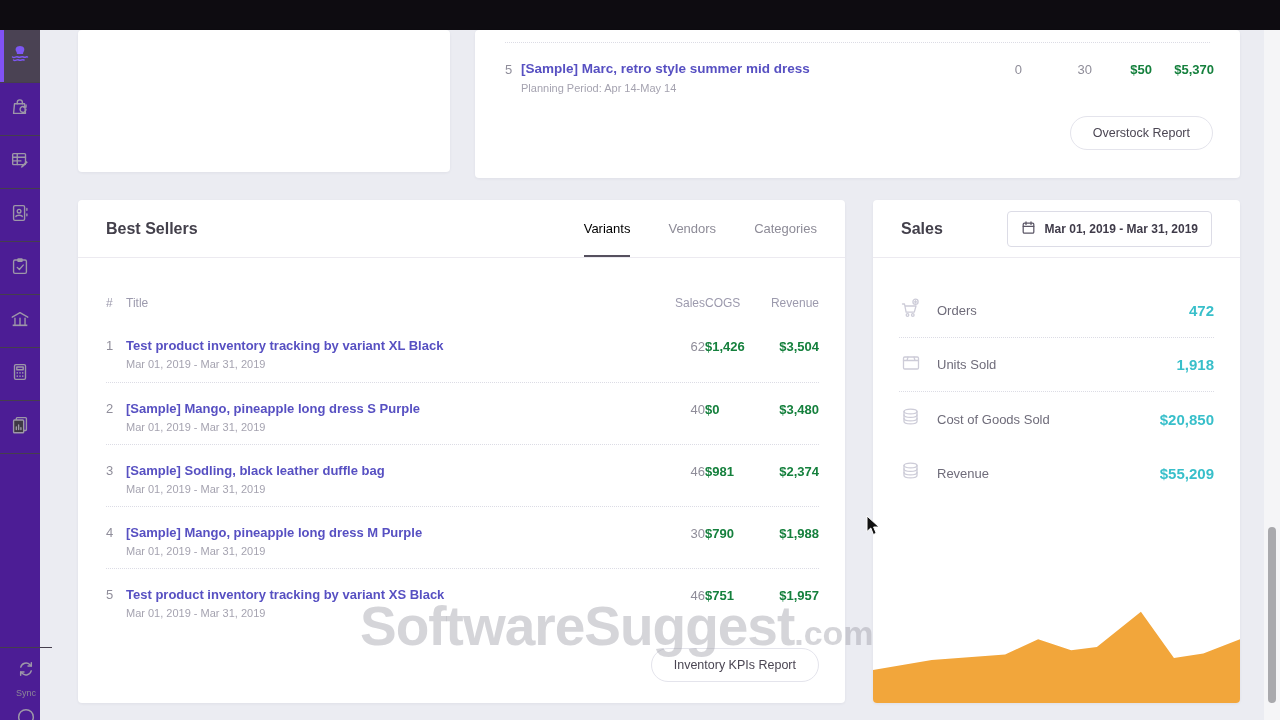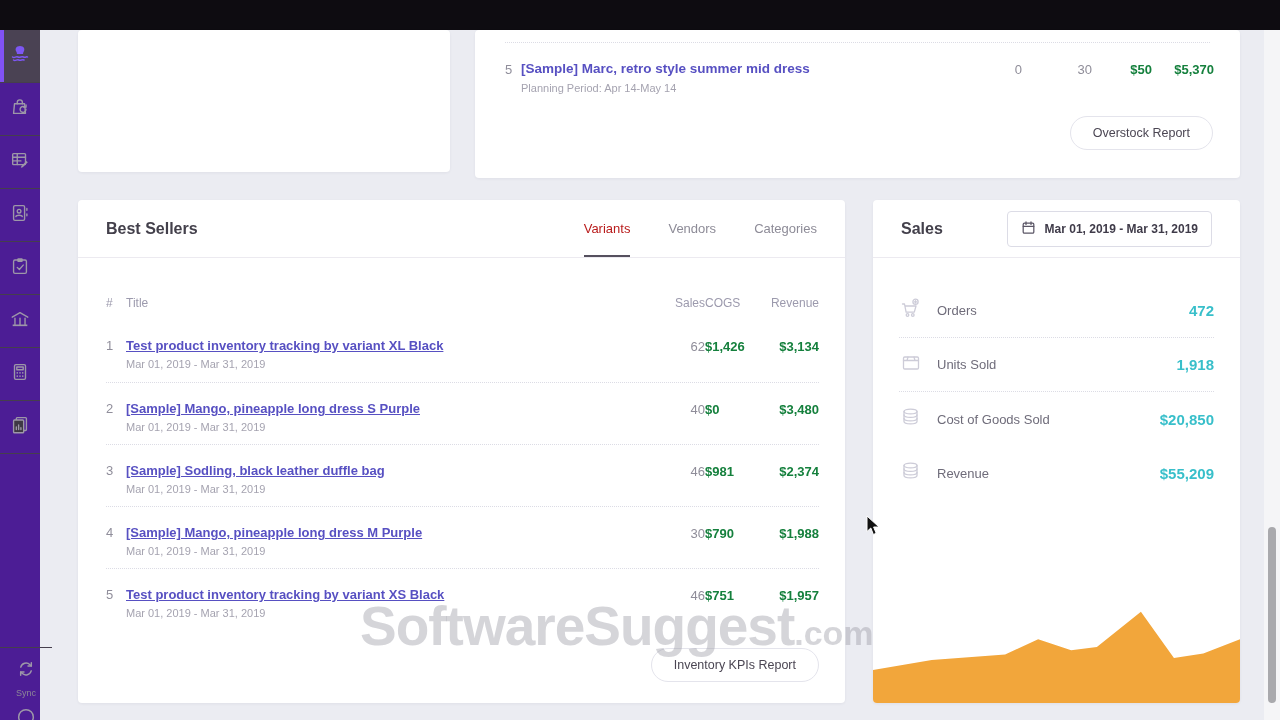--- a/index.html
+++ b/index.html
@@ -57,35 +57,35 @@
   .ovs-btnrow { text-align:right; margin:22px 27px 0 0; }
 
   
   .panel-head {
     height:58px; display:flex; align-items:center; justify-content:space-between;
     padding:0 28px; border-bottom:1px solid #eceaf0;
   }
   .panel-title { font-size:16px; font-weight:600; color:#43404b; }
   .tabs { display:flex; gap:38px; height:100%; align-items:center; }
   .tab { font-size:13px; color:#8d8b97; cursor:pointer; position:relative; height:100%; display:flex; align-items:center; }
-  .tab.active { color:#b91c1c; }
+  .tab.active { color:#000000; }
   .tab.active::after { content:""; position:absolute; left:0; right:0; bottom:0; height:2px; background:#55505e; }
 
   .bs-colhead {
     height:62px; display:flex; align-items:flex-end; padding:0 26px 10px 28px;
     font-size:12px; color:#9c9aad;
   }
   .bs-rank-col { width:20px; }
   .bs-title-col { flex:1; }
   .col-sales{width:56px; text-align:right;} .col-cogs{width:52px; text-align:left;} .col-rev{width:62px; text-align:right;}
   .bs-row { height:62px; display:flex; margin:0 26px 0 28px; padding-top:18px; }
   .bs-row + .bs-row { border-top:1px dotted #dcdce5; }
   .bs-rank { width:20px; font-size:13px; color:#908e9b; }
   .bs-titleblock { flex:1; }
-  .bs-title { font-size:13px; font-weight:600; color:#5750c2; cursor:pointer;text-decoration:underline; }
+  .bs-title { font-size:13px; font-weight:600; color:#5750c2; cursor:pointer; }
   .bs-date { font-size:11px; color:#a5a3b0; margin-top:5px; }
   .bs-btnrow { text-align:right; margin:18px 26px 0 9px; }
 
   
   .date-btn {
     display:flex; align-items:center; gap:9px;
     border:1px solid #dcdce6; border-radius:4px; background:#fff;
     padding:8px 13px; font-size:12px; font-weight:600; color:#3f3b49; cursor:pointer;
   }
   .metrics { padding:0 26px; margin-top:26px; }
@@ -247,21 +247,21 @@
   </div>
 
   <div class="bs-row">
     <span class="bs-rank">1</span>
     <div class="bs-titleblock">
       <div class="bs-title">Test product inventory tracking by variant XL Black</div>
       <div class="bs-date">Mar 01, 2019 - Mar 31, 2019</div>
     </div>
     <span class="num gray col-sales">62</span>
     <span class="num purple col-cogs">$1,426</span>
-    <span class="num purple col-rev">$3,134</span>
+    <span class="num purple col-rev">$3,504</span>
   </div>
   <div class="bs-row">
     <span class="bs-rank">2</span>
     <div class="bs-titleblock">
       <div class="bs-title">[Sample] Mango, pineapple long dress S Purple</div>
       <div class="bs-date">Mar 01, 2019 - Mar 31, 2019</div>
     </div>
     <span class="num gray col-sales">40</span>
     <span class="num purple col-cogs">$0</span>
     <span class="num purple col-rev">$3,480</span>

